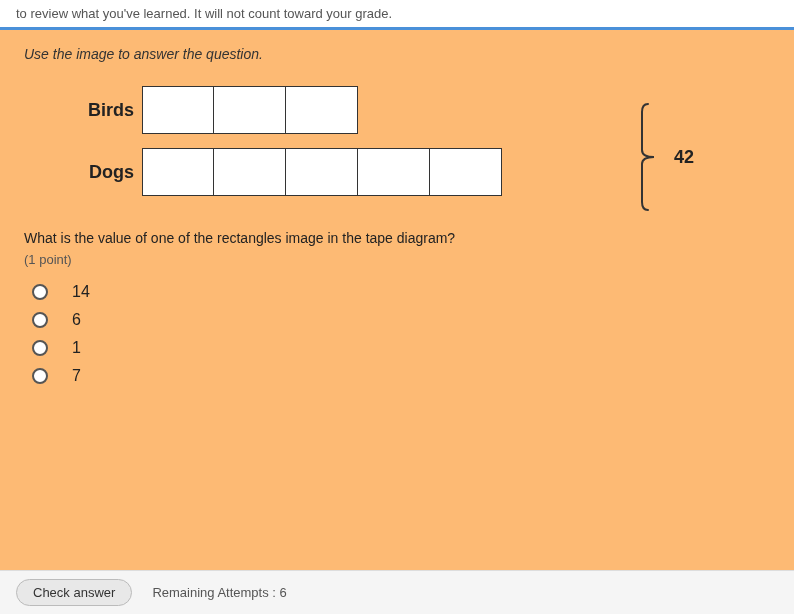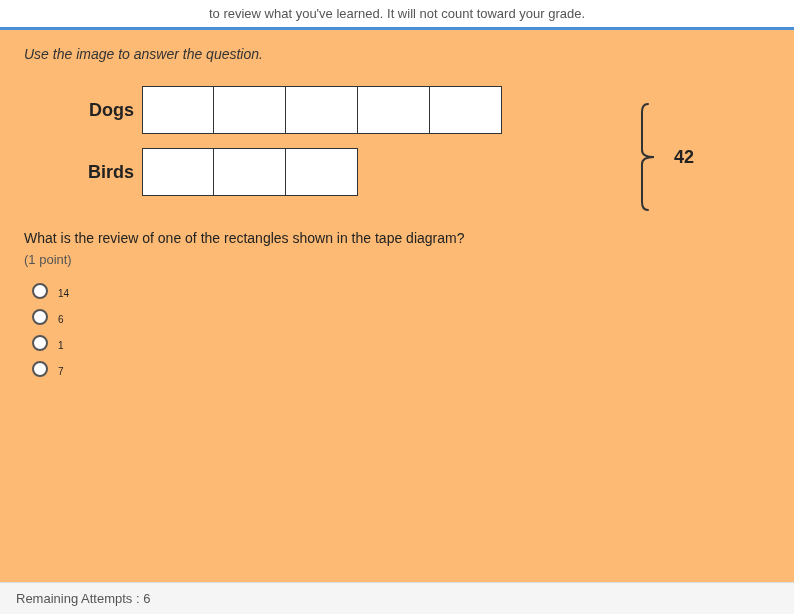--- a/index.html
+++ b/index.html
@@ -13,21 +13,21 @@
       display: flex;
       flex-direction: column;
     }
 
     .top-bar {
       background: #fff;
       border-bottom: 3px solid #4a90d9;
       padding: 6px 16px;
       font-size: 13px;
       color: #555;
-      text-align: center;
+      text-align: left;
     }
 
     .main-content {
       background: #fdba74;
       flex: 1;
       padding: 16px 24px 12px 24px;
       display: flex;
       flex-direction: column;
     }
 
@@ -125,23 +125,23 @@
 
     .options {
       display: flex;
       flex-direction: column;
       gap: 10px;
       margin-left: 8px;
     }
 
     .option {
       display: flex;
-      align-items: flex-end;
-      gap: 10px;
-      font-size: 10px;
+      align-items: center;
+      gap: 24px;
+      font-size: 16px;
       color: #222;
       cursor: pointer;
     }
 
     .radio-circle {
       width: 16px;
       height: 16px;
       border: 2px solid #555;
       border-radius: 50%;
       background: #fff;
@@ -180,49 +180,49 @@
   <span>to review what you've learned. It will not count toward your grade.</span>
 </div>
 
 <div class="main-content">
 
   <div class="instruction">Use the image to answer the question.</div>
 
   <div class="diagram-area" style="position:relative; width: 550px;">
 
     <div class="tape-row">
+      <div class="tape-label">Birds</div>
+      <div class="tape-boxes birds-boxes">
+        <div class="tape-box"></div>
+        <div class="tape-box"></div>
+        <div class="tape-box"></div>
+      </div>
+    </div>
+
+    <div class="tape-row">
       <div class="tape-label">Dogs</div>
       <div class="tape-boxes dogs-boxes">
         <div class="tape-box"></div>
         <div class="tape-box"></div>
-        <div class="tape-box"></div>
-        <div class="tape-box"></div>
-        <div class="tape-box"></div>
-      </div>
-    </div>
-
-    <div class="tape-row">
-      <div class="tape-label">Birds</div>
-      <div class="tape-boxes birds-boxes">
         <div class="tape-box"></div>
         <div class="tape-box"></div>
         <div class="tape-box"></div>
       </div>
     </div>
 
     <div class="brace-area">
       <svg class="brace-svg" viewBox="0 0 30 110" xmlns="http://www.w3.org/2000/svg">
         <path d="M 8 2 Q 2 2 2 10 L 2 48 Q 2 55 14 55 Q 2 55 2 62 L 2 100 Q 2 108 8 108" fill="none" stroke="#333" stroke-width="2" stroke-linecap="round"></path>
       </svg>
       <span class="brace-label">42</span>
     </div>
 
   </div>
 
-  <div class="question-text">What is the review of one of the rectangles shown in the tape diagram?</div>
+  <div class="question-text">What is the value of one of the rectangles image in the tape diagram?</div>
   <div class="point-text">(1 point)</div>
 
   <div class="options">
     <div class="option">
       <div class="radio-circle"></div>
       <span>14</span>
     </div>
     <div class="option">
       <div class="radio-circle"></div>
       <span>6</span>
@@ -233,14 +233,15 @@
     </div>
     <div class="option">
       <div class="radio-circle"></div>
       <span>7</span>
     </div>
   </div>
 
 </div>
 
 <div class="bottom-bar">
+  <button class="check-btn">Check answer</button>
   <span class="remaining-text">Remaining Attempts : 6</span>
 </div>
 
 </body></html>

